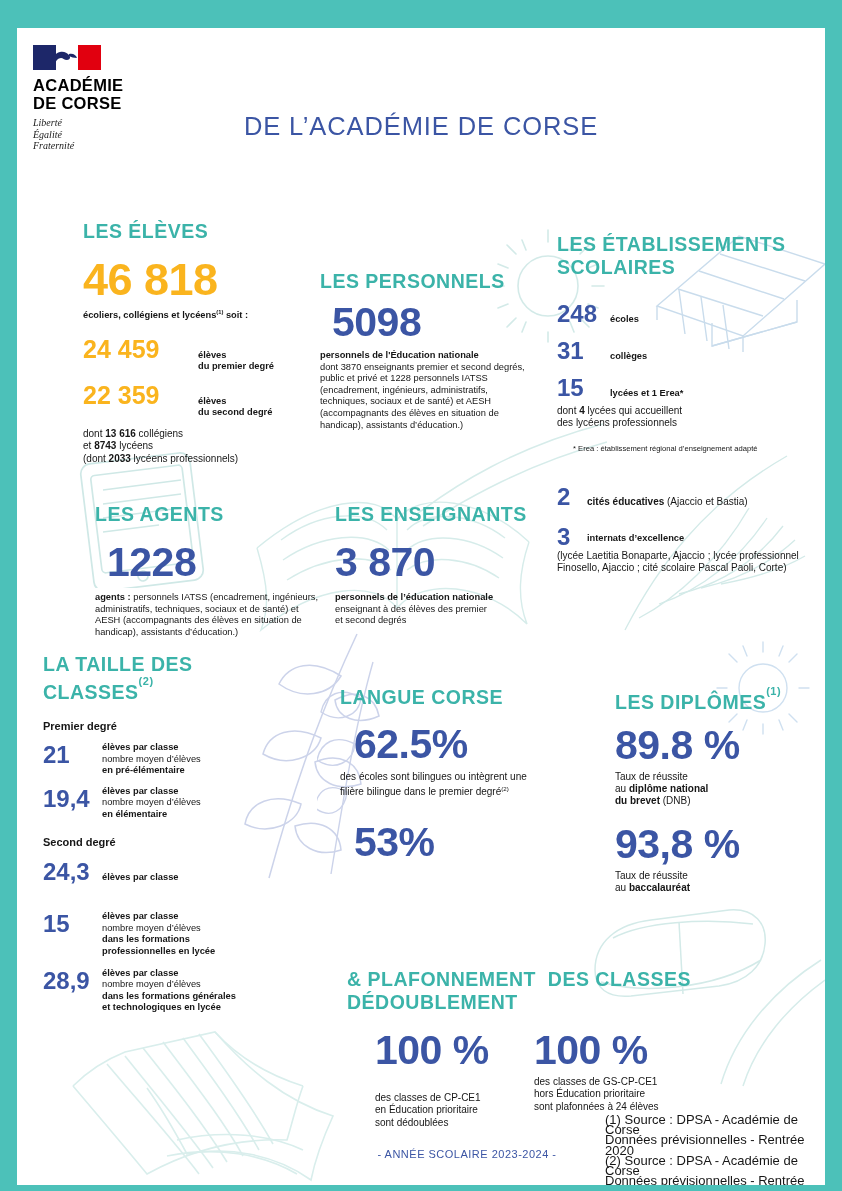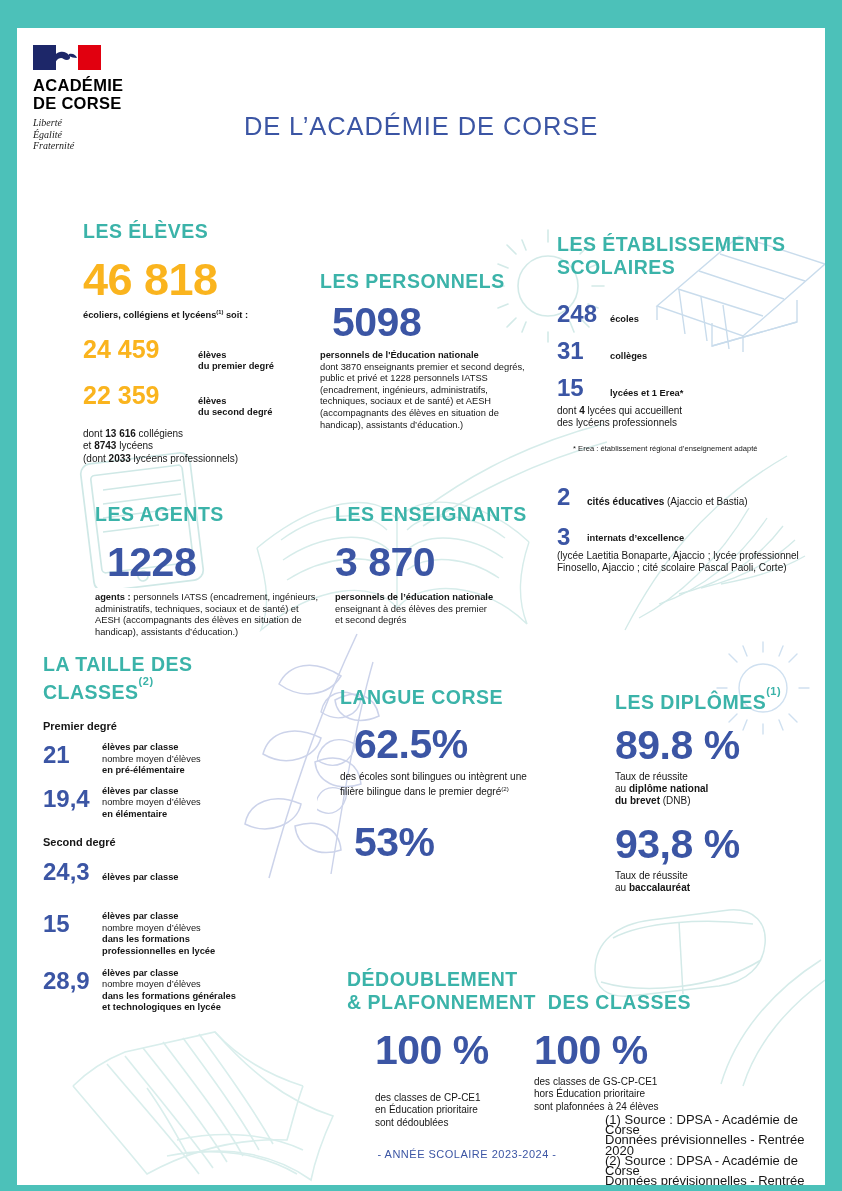--- a/index.html
+++ b/index.html
@@ -510,22 +510,22 @@
       </div>
       <div class="big-blue" style="margin-top:14px;">93,8 %</div>
       <div class="note-10" style="margin-top:4px;">
         <div>Taux de réussite</div>
         <div><span>au </span><b>baccalauréat</b></div>
       </div>
     </div>
 
     <div class="sec layer" style="left:300px; top:940px; width:420px;">
       <div class="h-teal" style="text-align:left; margin-left:30px;">
+        <div><span>&amp; PLAFONNEMENT</span>&nbsp;&nbsp;<span>DES CLASSES</span></div>
         <div>DÉDOUBLEMENT</div>
-        <div><span>&amp; PLAFONNEMENT</span>&nbsp;&nbsp;<span>DES CLASSES</span></div>
       </div>
 
       <div style="display:flex; margin-top:14px;">
         <div style="width:195px; padding-left:58px; box-sizing:border-box;">
           <div class="big-blue">100 %</div>
           <div class="note-10" style="margin-top:20px;">
             <div>des classes de CP-CE1</div>
             <div>en Éducation prioritaire</div>
             <div>sont dédoublées</div>
           </div>

